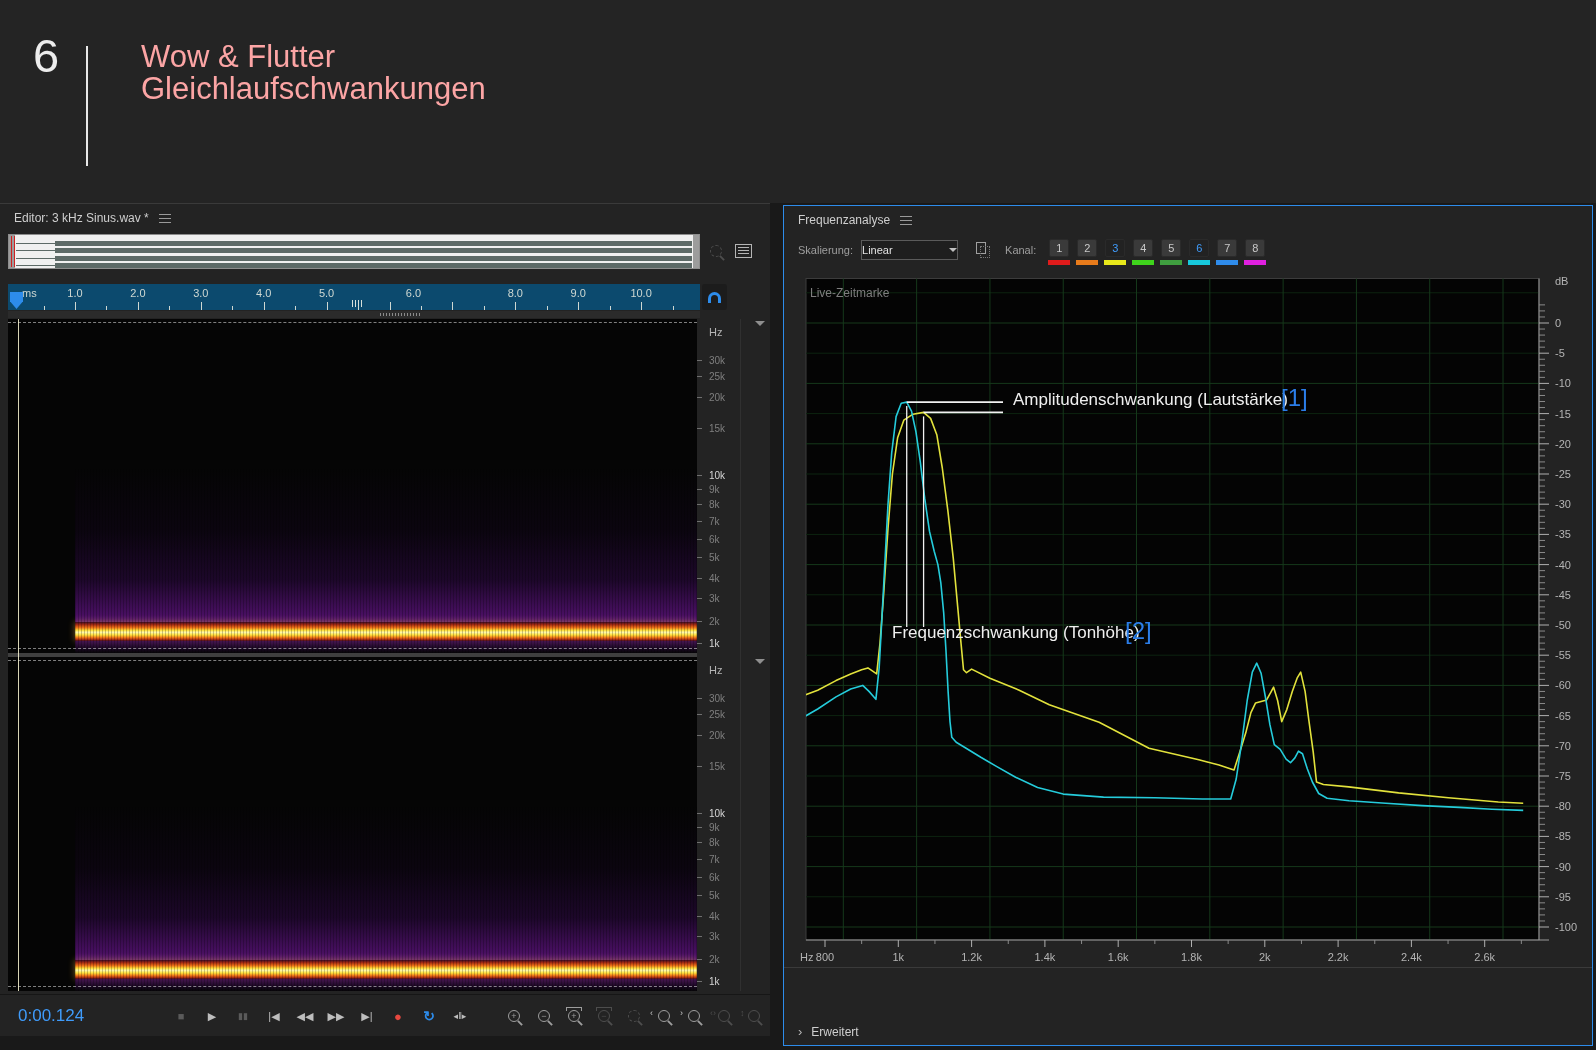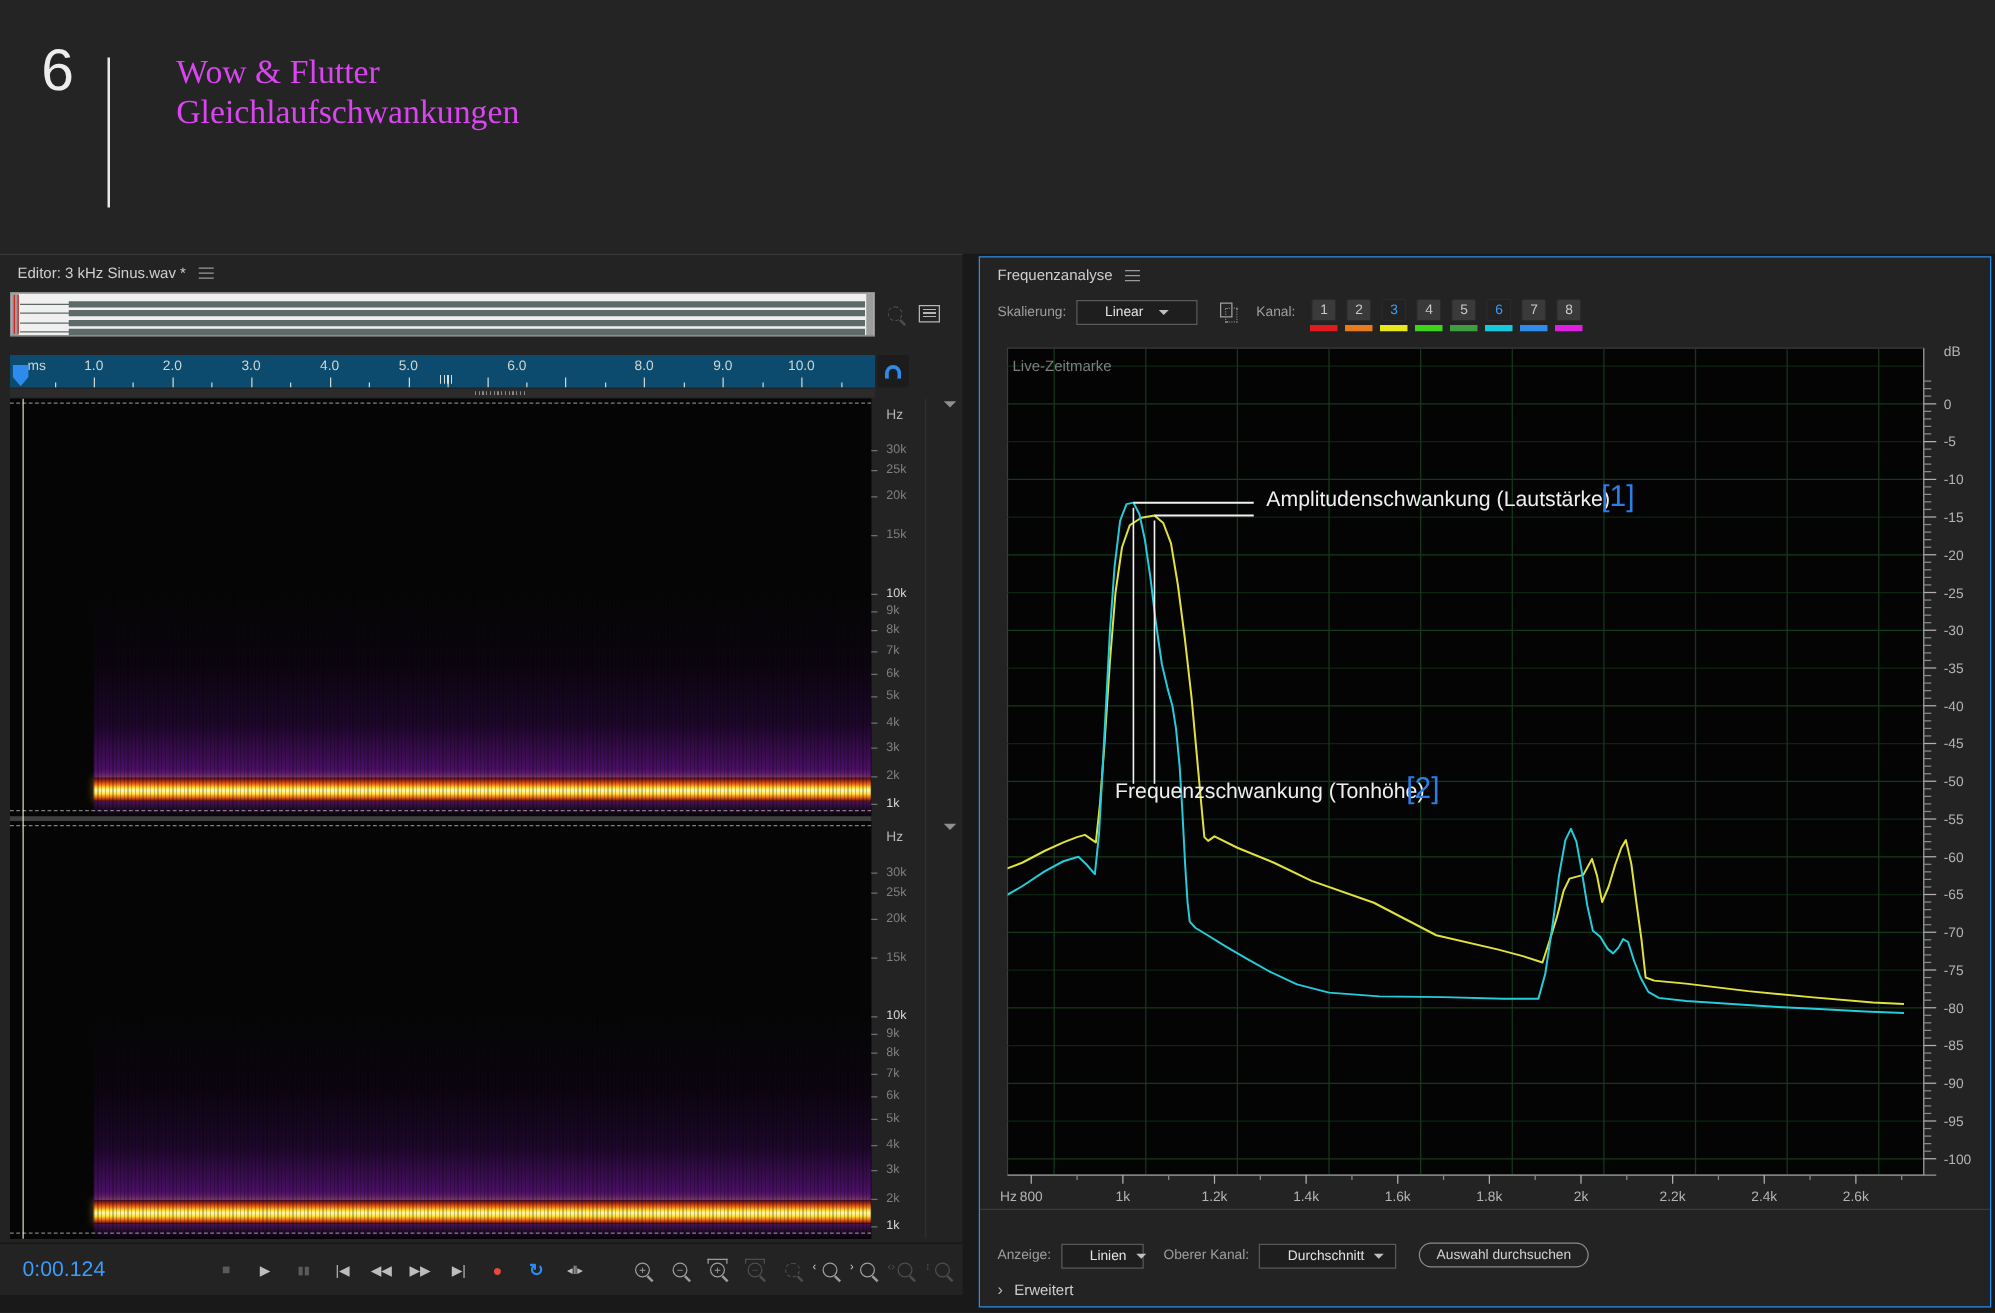--- a/index.html
+++ b/index.html
@@ -4,21 +4,21 @@
 <style>
   * { margin:0; padding:0; box-sizing:border-box; }
   html,body { background:#242424; }
   .stage { position:relative; width:1596px; height:1050px; overflow:hidden;
            font-family:"Liberation Sans", sans-serif; background:#242424; color:#c8c8c8; }
   .workspace-bg { position:absolute; left:0; top:203px; width:1596px; height:847px; background:#191919; }
 
   
   .slide-number { position:absolute; left:33px; top:28px; font-size:47px; font-weight:300; color:#ededed; }
   .slide-divider { position:absolute; left:86px; top:46px; width:2px; height:120px; background:#e8e8e8; }
-  .slide-titles { position:absolute; left:141px; top:41px; font-size:27px; line-height:32px; font-weight:300; color:#d946ef;font-family:Liberation Serif, serif; }
+  .slide-titles { position:absolute; left:141px; top:41px; font-size:31px; line-height:32px; font-weight:300; color:#fca5a5; }
 
   
   .editor-panel { position:absolute; left:0; top:203px; width:770px; height:832px; background:#232323; border-top:1px solid #3a3a3a; }
   .fa-panel { position:absolute; left:783px; top:205px; width:810px; height:841px; background:#232323; border:1px solid #2d8ceb; }
 
   .panel-tab { position:absolute; left:14px; top:7px; display:flex; align-items:center; gap:10px; }
   .panel-title { font-size:12px; color:#cfcfcf; }
   .menu-icon { width:12px; height:9px; border-top:1px solid #9a9a9a; border-bottom:1px solid #9a9a9a; position:relative; }
   .menu-icon::after { content:""; position:absolute; left:0; right:0; top:3px; border-top:1px solid #9a9a9a; }
 
@@ -93,21 +93,21 @@
   .transport { position:absolute; left:172px; top:0; height:42px; display:flex; align-items:center; gap:13px; }
   .tr-btn { width:18px; text-align:center; font-size:11px; color:#bdbdbd; cursor:default; }
   .zoom-tools { position:absolute; left:506px; top:0; height:42px; display:flex; align-items:center; gap:14px; }
   .zt { position:relative; width:16px; height:18px; display:flex; align-items:center; justify-content:center; }
   .zt-sign { position:absolute; left:-6px; top:1px; font-size:9px; color:inherit; }
 
   
   .fa-controls { position:absolute; left:14px; top:33px; height:32px; display:flex; align-items:flex-start; gap:8px; font-size:11px; color:#9e9e9e; }
   .fa-label { margin-top:5px; white-space:nowrap; }
   .select-box { height:20px; margin-top:1px; background:#1e1e1e; border:1px solid #5a5a5a; color:#e2e2e2;
-                display:flex; align-items:center; justify-content:space-between; padding:0 22px; font-size:11px; }
+                display:flex; align-items:center; justify-content:space-between; padding:0 0; font-size:11px; }
   .caret { width:0; height:0; border:4px solid transparent; border-top-color:#c0c0c0; margin-top:4px; margin-left:8px; }
   .copy-icon { position:relative; width:15px; height:17px; margin:3px 6px 0 10px; }
   .copy-icon .b1 { position:absolute; left:0; top:0; width:10px; height:12px; border:1px solid #a0a0a0; }
   .copy-icon .b2 { position:absolute; left:4px; top:4px; width:10px; height:12px; border:1px dotted #777; }
   .hold-group { display:flex; gap:6px; margin-left:4px; }
   .hold-item { display:flex; flex-direction:column; align-items:center; gap:3px; }
   .hold-btn { width:20px; height:18px; background:#3a3a3a; border:1px solid #2a2a2a; border-radius:2px;
               color:#c8c8c8; font-size:11px; display:flex; align-items:center; justify-content:center; }
   .hold-btn.active { background:#222; color:#3f9bfa; }
   .hold-bar { width:22px; height:5px; }
@@ -603,31 +603,18 @@
         <line x1="139.58849999999995" y1="210.392" x2="139.58849999999995" y2="421" stroke="#f2f2f2" stroke-width="1.3"></line>
       </svg>
 
     <div class="fa-overlay live-label">Live-Zeitmarke</div>
     <div class="fa-overlay ann-text" style="left:229px; top:184px">Amplitudenschwankung (Lautstärke)</div>
     <div class="fa-overlay ann-ref" style="left:497px; top:178px">[1]</div>
     <div class="fa-overlay ann-text" style="left:108px; top:417px">Frequenzschwankung (Tonhöhe)</div>
     <div class="fa-overlay ann-ref" style="left:341px; top:411px">[2]</div>
 
     <div class="fa-sep"></div>
-    <div class="fa-bottom">
-      <span>Anzeige:</span>
-      <span class="select-box" style="width:66px">
-        <span>Linien</span>
-        <span class="caret"></span>
-      </span>
-      <span style="margin-left:8px">Oberer Kanal:</span>
-      <span class="select-box" style="width:110px">
-        <span>Durchschnitt</span>
-        <span class="caret"></span>
-      </span>
-      <span class="pill-btn">Auswahl durchsuchen</span>
-    </div>
     <div class="fa-advanced">
       <span class="adv-chevron">›</span>
       <span>Erweitert</span>
     </div>
   </div>
 </div>
 
 </body></html>

